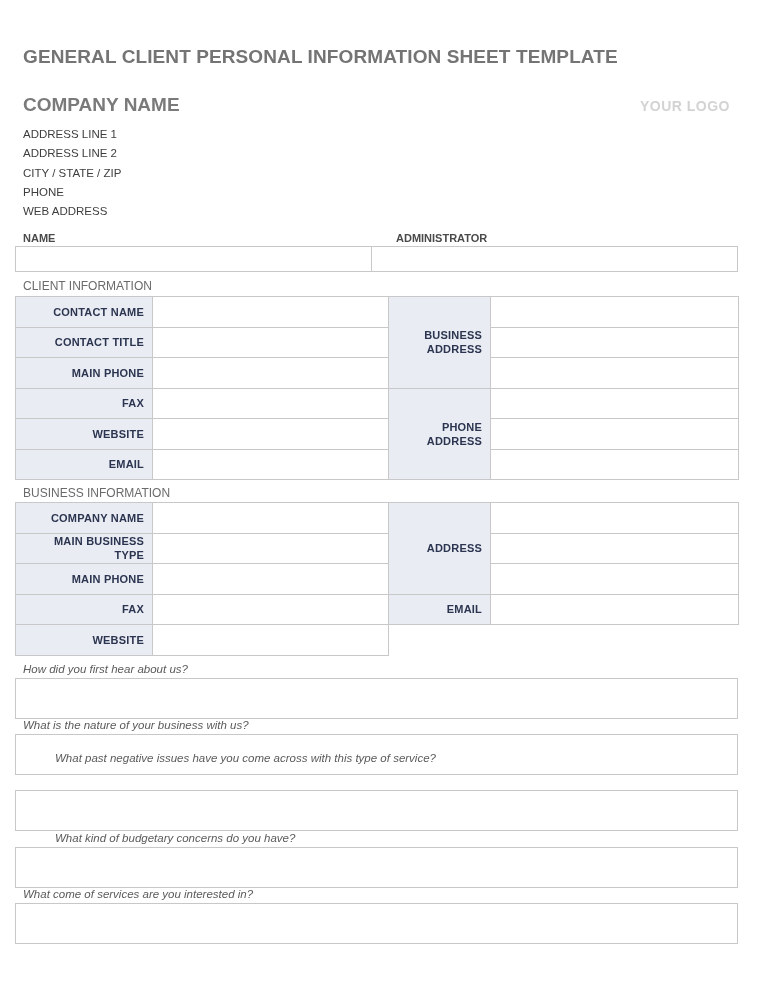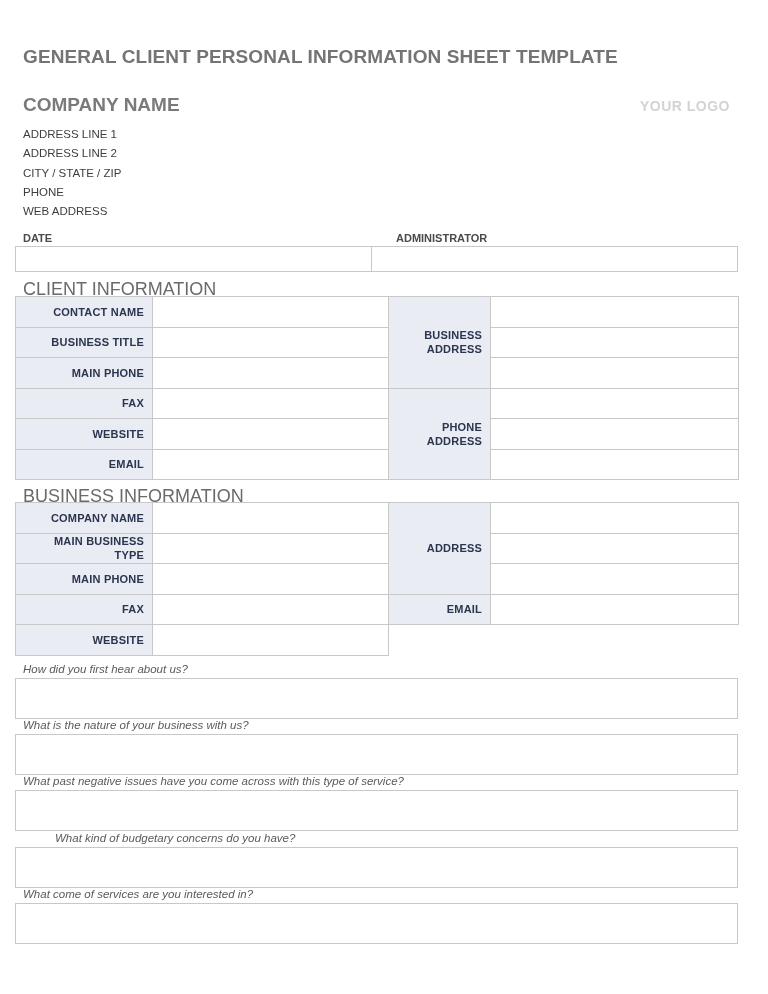--- a/index.html
+++ b/index.html
@@ -5,21 +5,21 @@
   html, body { margin:0; padding:0; background:#ffffff; }
   body { width:768px; height:994px; position:relative; overflow:hidden; font-family:"Liberation Sans", "DejaVu Sans", sans-serif; }
   .abs { position:absolute; }
   .title { left:23px; top:46px; font-size:19px; font-weight:bold; color:#747474; letter-spacing:0.1px; white-space:nowrap; }
   .company { left:23px; top:94px; font-size:19px; font-weight:bold; color:#7a7a7a; white-space:nowrap; }
   .logo { right:38px; top:98px; font-size:14px; font-weight:bold; color:#d3d3d3; letter-spacing:0.5px; white-space:nowrap; }
   .addr { left:23px; top:125px; font-size:11.5px; color:#3e3e3e; line-height:19.3px; }
   .addr div { white-space:nowrap; }
   .hdr-label { font-size:11px; font-weight:bold; color:#4a4a4a; top:232px; white-space:nowrap; }
   .box { border:1.3px solid #c8c8c8; box-sizing:border-box; background:#fff; }
-  .section { left:23px; font-size:18px; color:#6a6a6a; white-space:nowrap; }
+  .section { left:23px; font-size:12px; color:#6a6a6a; white-space:nowrap; }
   table.grid { position:absolute; border-collapse:collapse; table-layout:fixed; }
   table.grid td { border:1.3px solid #c8c8c8; padding:0; box-sizing:border-box; }
   td.lbl { background:#e9ecf3; text-align:right; padding-right:8px !important; font-size:11px; font-weight:bold; color:#2c3550; line-height:14px; letter-spacing:0.2px; vertical-align:middle; }
   td.inp { background:#ffffff; }
   td.blank { border:none !important; background:transparent; }
   .q { left:23px; font-size:11.5px; font-style:italic; color:#5a5a5a; white-space:nowrap; }
   .qbox { left:15px; width:723px; height:41px; }
 </style>
 </head>
 <body>
@@ -29,21 +29,21 @@
 <div class="abs logo">YOUR LOGO</div>
 
 <div class="abs addr">
   <div>ADDRESS LINE 1</div>
   <div>ADDRESS LINE 2</div>
   <div>CITY / STATE / ZIP</div>
   <div>PHONE</div>
   <div>WEB ADDRESS</div>
 </div>
 
-<div class="abs hdr-label" style="left:23px;">DATE</div>
+<div class="abs hdr-label" style="left:23px;">NAME</div>
 <div class="abs hdr-label" style="left:396px;">ADMINISTRATOR</div>
 <div class="abs box" style="left:15px; top:246px; width:357px; height:26px;"></div>
 <div class="abs box" style="left:371px; top:246px; width:367px; height:26px;"></div>
 
 <div class="abs section" style="top:279px;">CLIENT INFORMATION</div>
 
 <table class="grid" style="left:15px; top:296px; width:723px;">
   <colgroup>
       <col style="width:137px">
       <col style="width:236px">
@@ -51,21 +51,21 @@
       <col style="width:248px">
     </colgroup>
   <tbody>
       <tr style="height:30.5px">
     <td class="lbl">CONTACT NAME</td>
     <td class="inp"></td>
     <td class="lbl" rowspan="3"><span>BUSINESS</span><br><span>ADDRESS</span></td>
     <td class="inp"></td>
   </tr>
   <tr style="height:30.5px">
-    <td class="lbl">BUSINESS TITLE</td>
+    <td class="lbl">CONTACT TITLE</td>
     <td class="inp"></td>
     <td class="inp"></td>
   </tr>
   <tr style="height:30.5px">
     <td class="lbl">MAIN PHONE</td>
     <td class="inp"></td>
     <td class="inp"></td>
   </tr>
   <tr style="height:30.5px">
     <td class="lbl">FAX</td>
@@ -125,20 +125,20 @@
   </tr>
 </tbody>
   </table>
 
 <div class="abs q" style="top:663px;text-align:right;">How did you first hear about us?</div>
 <div class="abs box qbox" style="top:678px;"></div>
 
 <div class="abs q" style="top:719px;">What is the nature of your business with us?</div>
 <div class="abs box qbox" style="top:734px;"></div>
 
-<div class="abs q" style="top:775px;">What past negative issues have you come across with this type of service?</div>
+<div class="abs q" style="top:752px;margin-left:32px;">What past negative issues have you come across with this type of service?</div>
 <div class="abs box qbox" style="top:790px;"></div>
 
 <div class="abs q" style="top:832px;margin-left:32px;">What kind of budgetary concerns do you have?</div>
 <div class="abs box qbox" style="top:847px;"></div>
 
 <div class="abs q" style="top:888px;">What come of services are you interested in?</div>
 <div class="abs box qbox" style="top:903px;"></div>
 
 </body></html>

